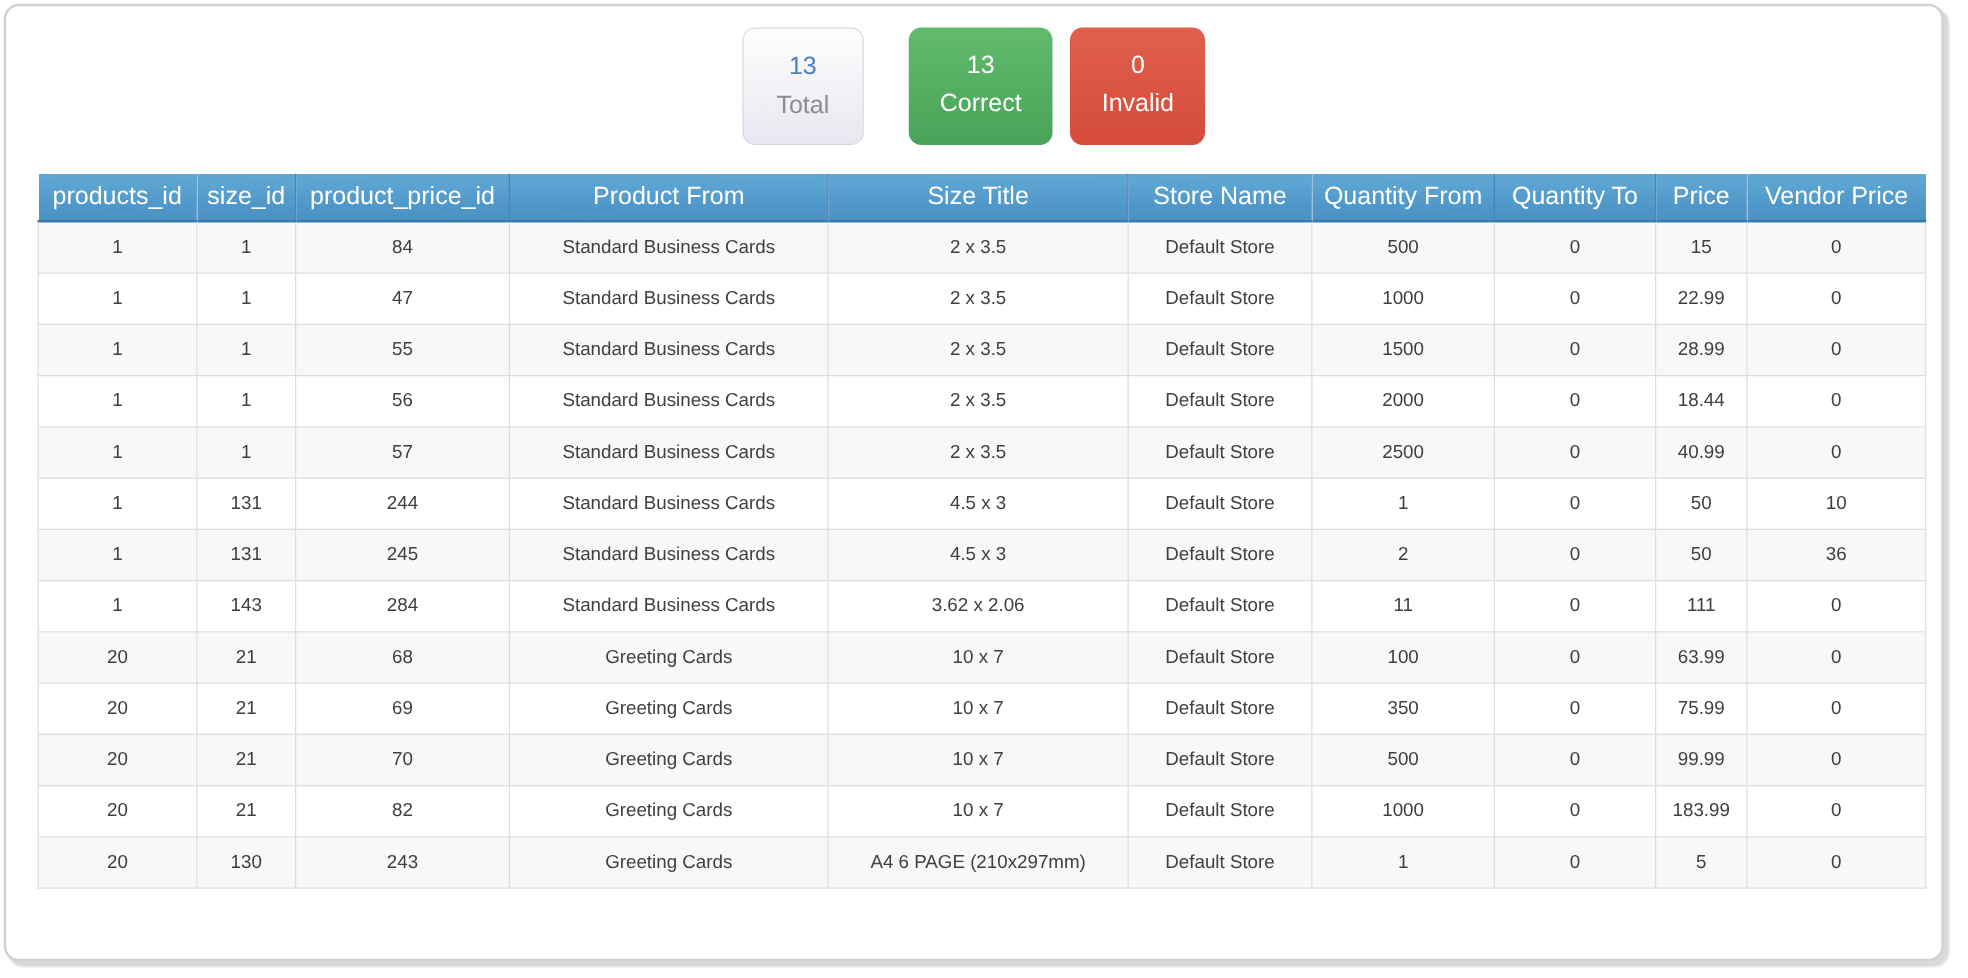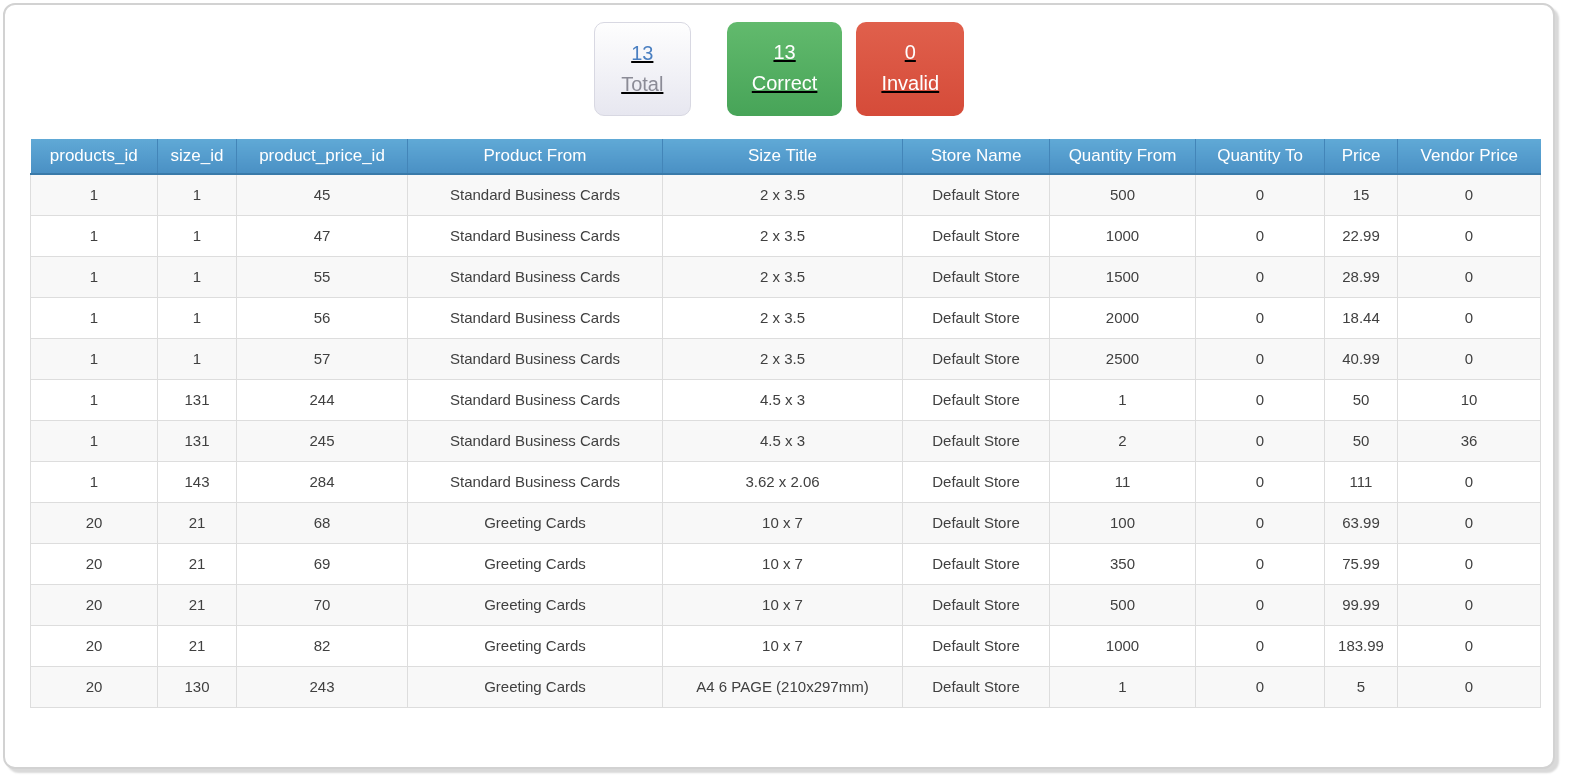--- a/index.html
+++ b/index.html
@@ -23,21 +23,20 @@
     text-align: center;
     font-size: 20px;
     font-weight: 400;
     color: #4a90d2;
   }
   .badges {
     margin-top: 17px;
     display: flex;
     justify-content: center;
     align-items: stretch;
-    text-decoration: underline;
   }
   .badge {
     border-radius: 10px;
     text-align: center;
     padding: 15px 25px;
     min-width: 97px;
   }
   .badge-value, .badge-label {
     font-size: 20px;
     line-height: 31px;
@@ -62,21 +61,21 @@
   table.summary-table {
     margin: 23px 0 0 25px;
     border-collapse: collapse;
     table-layout: fixed;
     width: 1510px;
   }
   .summary-table thead th {
     background: linear-gradient(#60a9d6, #4a90c4);
     color: #ffffff;
     font-weight: 400;
-    font-size: 17px;
+    font-size: 20px;
     padding: 7px 4px;
     border-right: 1px solid #4385b8;
     border-bottom: 2px solid #3a7aa9;
     text-align: center;
     overflow: hidden;
     white-space: nowrap;
   }
   .summary-table thead th:last-child { border-right: none; }
   .summary-table tbody td {
     font-size: 15px;
@@ -136,21 +135,21 @@
           <th>Quantity From</th>
           <th>Quantity To</th>
           <th>Price</th>
           <th>Vendor Price</th>
         </tr>
     </thead>
     <tbody>
         <tr>
           <td>1</td>
           <td>1</td>
-          <td>45</td>
+          <td>84</td>
           <td>Standard Business Cards</td>
           <td>2 x 3.5</td>
           <td>Default Store</td>
           <td>500</td>
           <td>0</td>
           <td>15</td>
           <td>0</td>
         </tr>
         <tr>
           <td>1</td>

